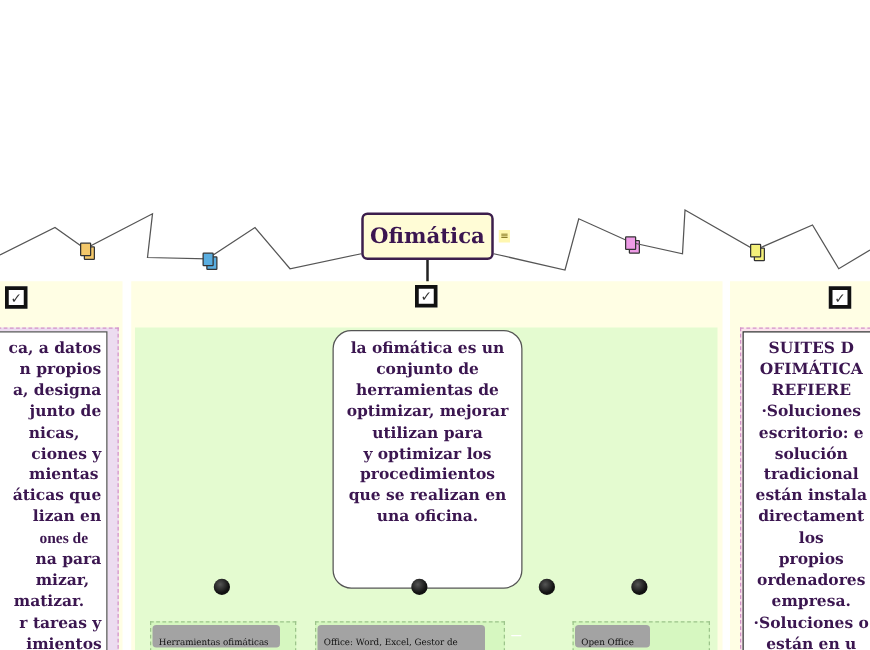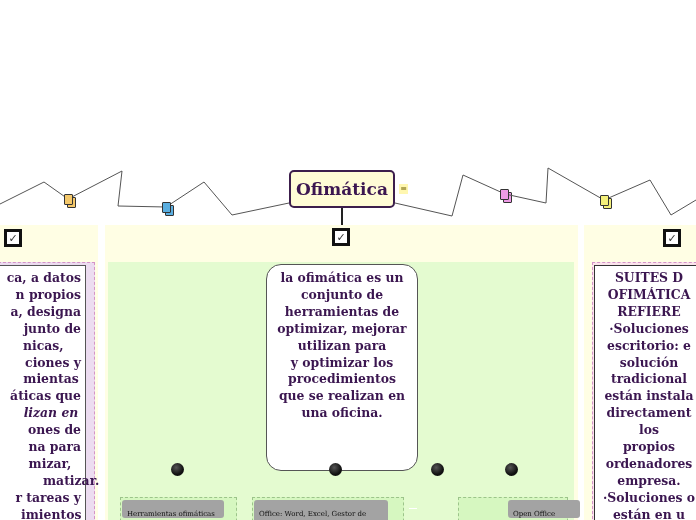--- a/index.html
+++ b/index.html
@@ -101,25 +101,25 @@
 <div class="textbox" style="left:-2px;top:265px;width:88px;height:260px;text-align:right;">
   <div class="inner" style="padding:4px 4px;">
     <div>ca, a datos</div>
     <div>n propios</div>
     <div>a, designa</div>
     <div>junto de</div>
     <div style="text-align:left;padding-left:20px;">nicas,</div>
     <div>ciones y</div>
     <div style="text-align:center;padding-left:18px;">mientas</div>
     <div>áticas que</div>
-    <div style="text-align:center;padding-left:18px;font-style:italic;">lizan en</div>
-    <div style="text-align:right;padding-left:18px;">ones de</div>
+    <div style="text-align:right;padding-left:18px;">lizan en</div>
+    <div style="text-align:center;padding-left:18px;font-family:Liberation Serif, serif;">ones de</div>
     <div style="text-align:right;padding-left:18px;">na para</div>
     <div style="text-align:center;padding-left:16px;">mizar,</div>
-    <div style="text-align:left;padding-left:8px;margin-left:32px;">matizar.</div>
+    <div style="text-align:left;padding-left:8px;">matizar.</div>
     <div>r tareas y</div>
     <div style="text-align:left;padding-left:18px;">imientos</div>
   </div>
 </div>
 
 <div class="panel" style="left:105px;top:225px;width:473px;height:295px;"></div>
 <div class="subpanel" style="left:108px;top:262px;width:466px;height:258px;"></div>
 <div class="check" style="left:332px;top:228px;">
   <span>✓</span>
 </div>
@@ -148,21 +148,21 @@
   <span>Herramientas ofimáticas</span>
 </div>
 
 <div class="dashed-green" style="left:252px;top:497px;width:152px;height:30px;"></div>
 <div class="leaf" style="left:254px;top:500px;width:134px;height:24px;">
   <span>Office: Word, Excel, Gestor de datos, Power Point</span>
 </div>
 <div class="abs" style="left:409px;top:508px;width:8px;height:1px;background:#fff;"></div>
 
 <div class="dashed-green" style="left:458px;top:497px;width:110px;height:30px;"></div>
-<div class="leaf" style="left:460px;top:500px;width:72px;height:16px;margin-left:48px;">
+<div class="leaf" style="left:460px;top:500px;width:60px;height:16px;">
   <span>Open Office</span>
 </div>
 
 <div class="panel" style="left:584px;top:225px;width:112px;height:295px;"></div>
 <div class="check" style="left:663px;top:229px;">
   <span>✓</span>
 </div>
 <div class="dashed-pink" style="left:592px;top:262px;width:110px;height:262px;background:#fbe4ec;"></div>
 <div class="textbox" style="left:594px;top:265px;width:110px;height:260px;border-color:#333;">
   <div class="inner" style="padding:4px 2px;">

